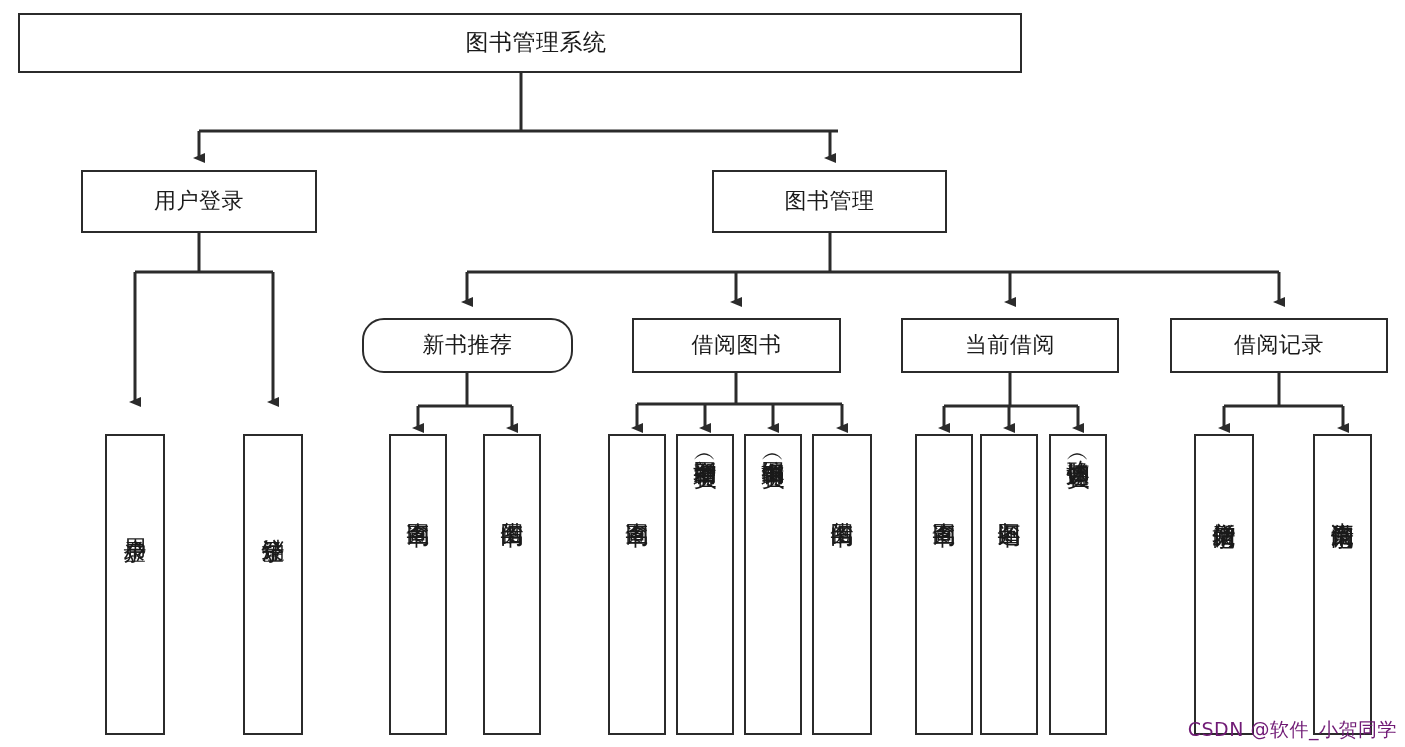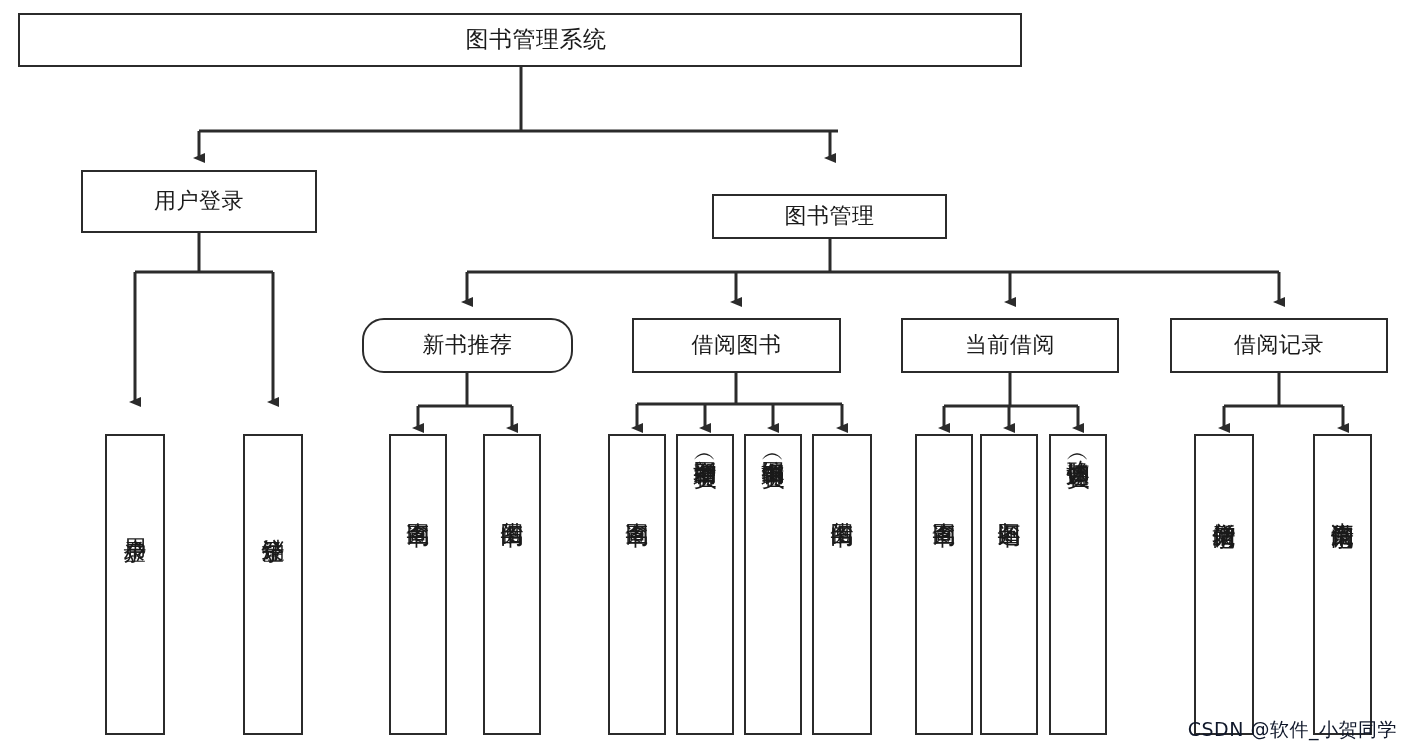--- a/index.html
+++ b/index.html
@@ -66,21 +66,21 @@
     margin-top: 0px;
   }
   .node.root .label {
     font-size: 23px;
   }
   .watermark {
     position: absolute;
     right: 8px;
     bottom: 4px;
     font-size: 19px;
-    color: #0f172a;
+    color: #701a75;
     letter-spacing: 0.5px;
     white-space: nowrap;
     font-family: "DejaVu Sans", "Liberation Sans", sans-serif;
   }
 </style>
 </head>
 <body>
 
 <div id="canvas">
 
@@ -127,28 +127,28 @@
       <path d="M1009,406 L1009,428" marker-end="url(#arrow)"></path>
       <path d="M1078,406 L1078,428" marker-end="url(#arrow)"></path>
 
       <path d="M1279,373 L1279,406"></path>
       <path d="M1224,406 L1343,406"></path>
       <path d="M1224,406 L1224,428" marker-end="url(#arrow)"></path>
       <path d="M1343,406 L1343,428" marker-end="url(#arrow)"></path>
     </g>
   </svg>
 
-  <div class="node horizontal root" style="left:18px; top:13px; width:1004px; height:54px;padding-left:32px;">
+  <div class="node horizontal root" style="left:18px; top:13px; width:1004px; height:60px;padding-left:32px;">
     <span class="label">图书管理系统</span>
   </div>
 
   <div class="node horizontal" style="left:81px; top:170px; width:236px; height:63px;">
     <span class="label">用户登录</span>
   </div>
-  <div class="node horizontal" style="left:712px; top:170px; width:235px; height:45px;margin-top:24px;">
+  <div class="node horizontal" style="left:712px; top:170px; width:235px; height:63px;">
     <span class="label">图书管理</span>
   </div>
 
   <div class="node horizontal" style="left:362px; top:318px; width:211px; height:55px;border-radius:22px;">
     <span class="label">新书推荐</span>
   </div>
   <div class="node horizontal" style="left:632px; top:318px; width:209px; height:55px;">
     <span class="label">借阅图书</span>
   </div>
   <div class="node horizontal" style="left:901px; top:318px; width:218px; height:55px;">

